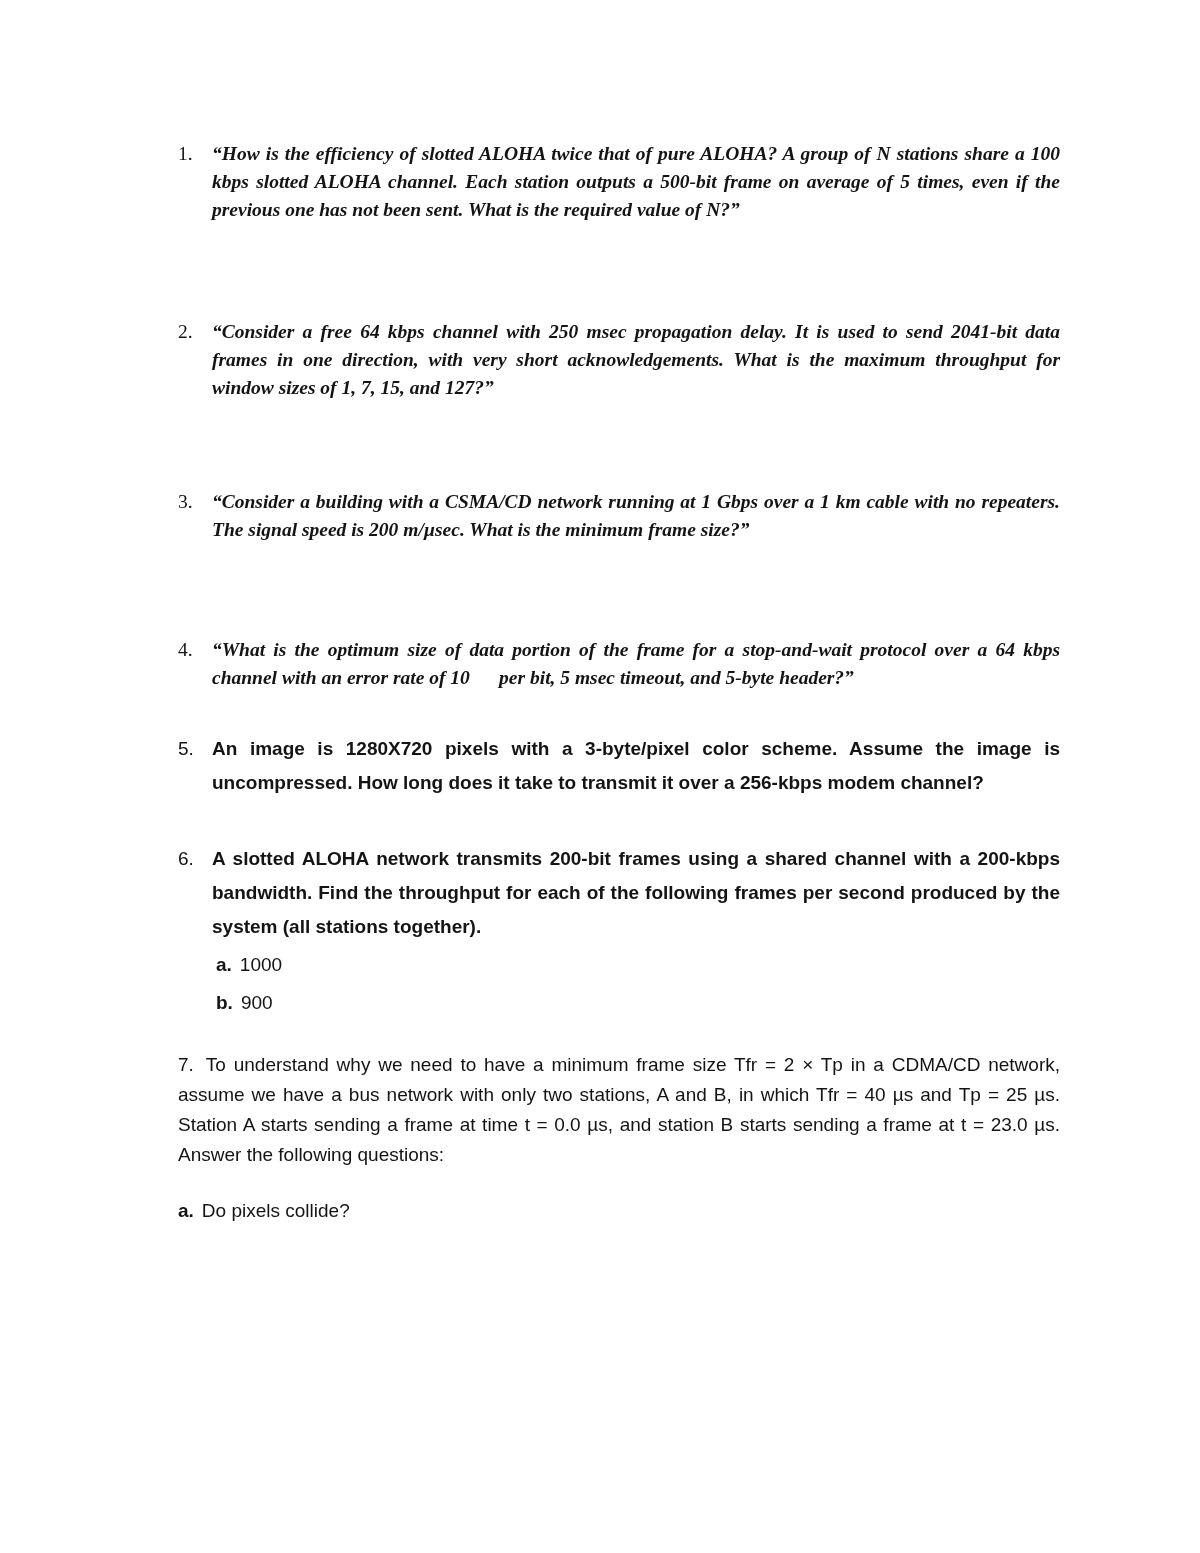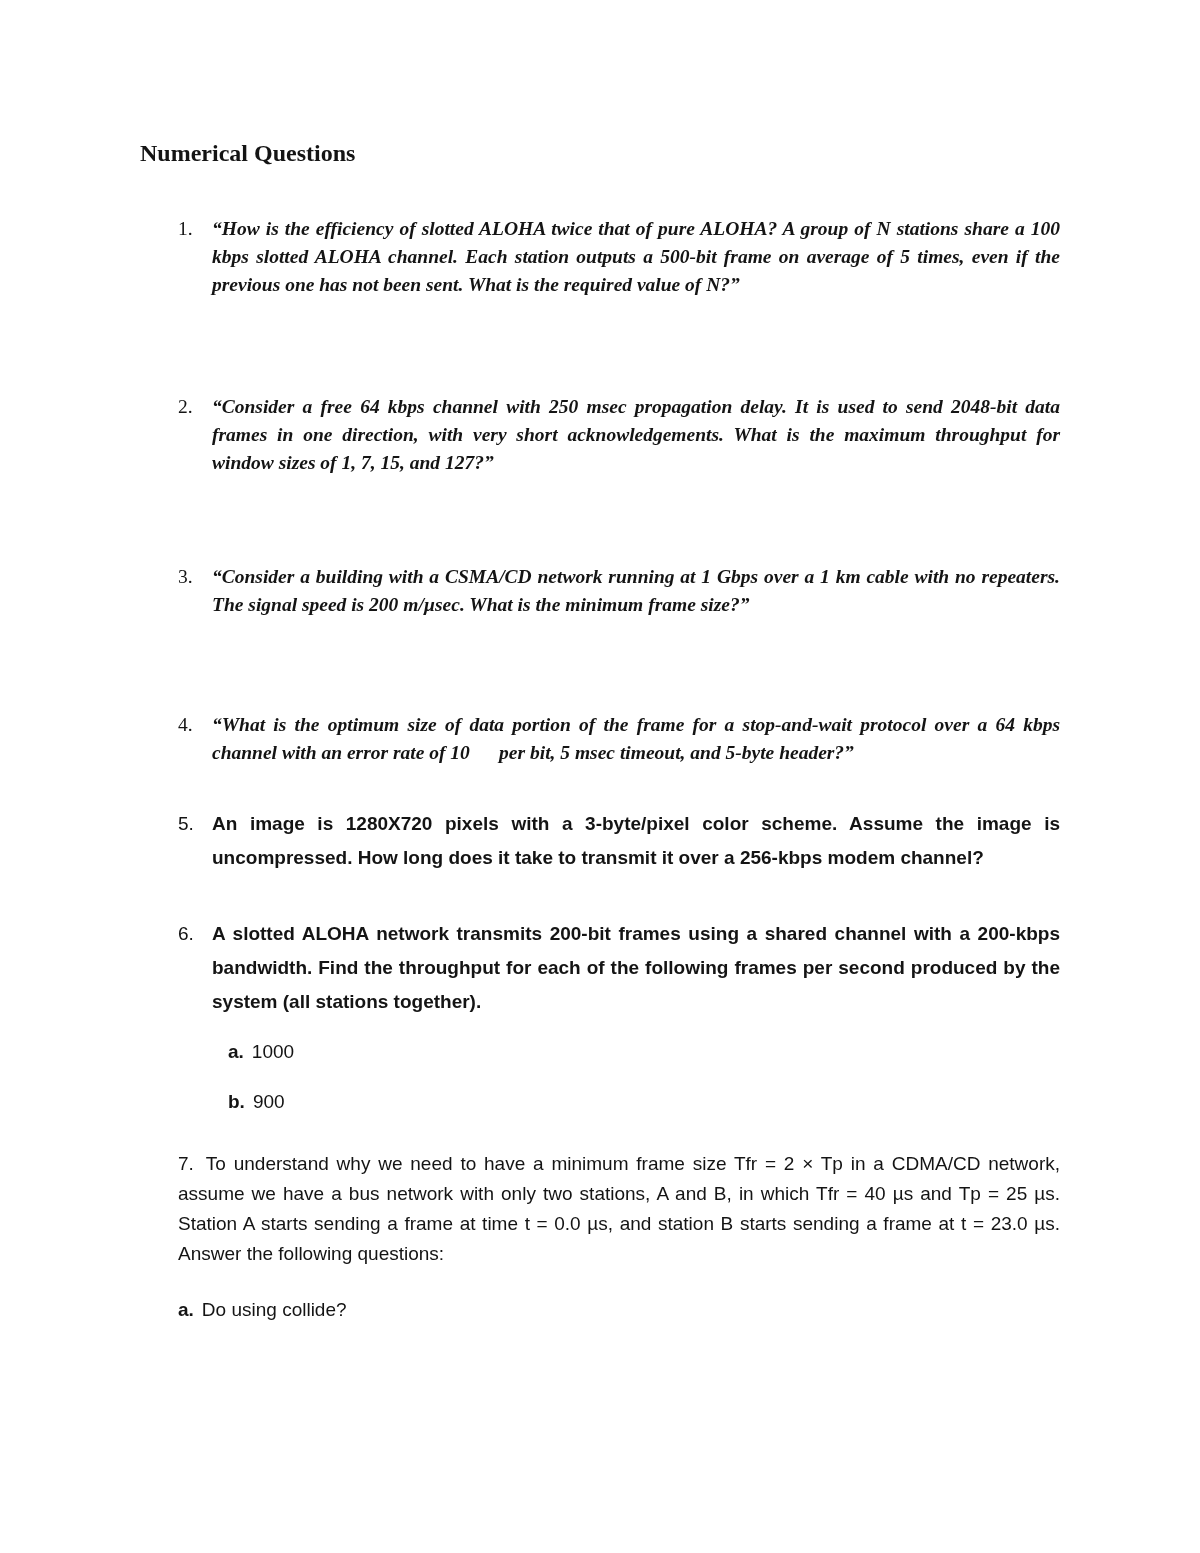--- a/index.html
+++ b/index.html
@@ -57,21 +57,21 @@
   .q4 { margin-bottom: 40px; }
   .q5 { margin-bottom: 42px; }
   .q6 { margin-bottom: 4px; }
   .subitems {
     font-family: "Liberation Sans", sans-serif;
     font-size: 19px;
     line-height: 34px;
     margin-left: 72px;
     margin-bottom: 30px;
   }
-  .subitem { margin: 16px; }
+  .subitem { margin: 4px; }
   .sublabel {
     font-weight: bold;
     margin-right: 8px;
   }
   .q7para {
     font-family: "Liberation Sans", sans-serif;
     font-size: 19px;
     line-height: 30px;
     text-align: justify;
     margin: 0 0 26px 0;
@@ -84,30 +84,29 @@
     line-height: 30px;
     margin: 0 0 24px 0;
     padding-left: 38px;
   }
 </style>
 </head>
 <body>
 
 <div class="page">
 
-  <h1 class="title">Numerical Questions</h1>
 
   <div class="question italicq q1">
     <span class="qnum">1.</span>
     <div class="qtext">“How is the efficiency of slotted ALOHA twice that of pure ALOHA? A group of N stations share a 100 kbps slotted ALOHA channel. Each station outputs a 500-bit frame on average of 5 times, even if the previous one has not been sent. What is the required value of N?”</div>
   </div>
 
   <div class="question italicq q2">
     <span class="qnum">2.</span>
-    <div class="qtext">“Consider a free 64 kbps channel with 250 msec propagation delay. It is used to send 2048-bit data frames in one direction, with very short acknowledgements. What is the maximum throughput for window sizes of 1, 7, 15, and 127?”</div>
+    <div class="qtext">“Consider a free 64 kbps channel with 250 msec propagation delay. It is used to send 2041-bit data frames in one direction, with very short acknowledgements. What is the maximum throughput for window sizes of 1, 7, 15, and 127?”</div>
   </div>
 
   <div class="question italicq q3">
     <span class="qnum">3.</span>
     <div class="qtext">“Consider a building with a CSMA/CD network running at 1 Gbps over a 1 km cable with no repeaters. The signal speed is 200 m/µsec. What is the minimum frame size?”</div>
   </div>
 
   <div class="question italicq q4">
     <span class="qnum">4.</span>
     <div class="qtext">“What is the optimum size of data portion of the frame for a stop-and-wait protocol over a 64 kbps channel with an error rate of 10&nbsp;&nbsp;&nbsp;&nbsp;&nbsp; per bit, 5 msec timeout, and 5-byte header?”</div>
@@ -130,17 +129,17 @@
     <div class="subitem">
       <span class="sublabel">b.</span><span>900</span>
     </div>
   </div>
 
   <p class="q7para">
     <span class="q7num">7.</span><span>To understand why we need to have a minimum frame size Tfr = 2 × Tp in a CDMA/CD network, assume we have a bus network with only two stations, A and B, in which Tfr = 40 µs and Tp = 25 µs. Station A starts sending a frame at time t = 0.0 µs, and station B starts sending a frame at t = 23.0 µs. Answer the following questions:</span>
   </p>
 
   <p class="q7sub">
-    <span class="sublabel">a.</span><span>Do using collide?</span>
+    <span class="sublabel">a.</span><span>Do pixels collide?</span>
   </p>
 
 
 </div>
 
 </body></html>

